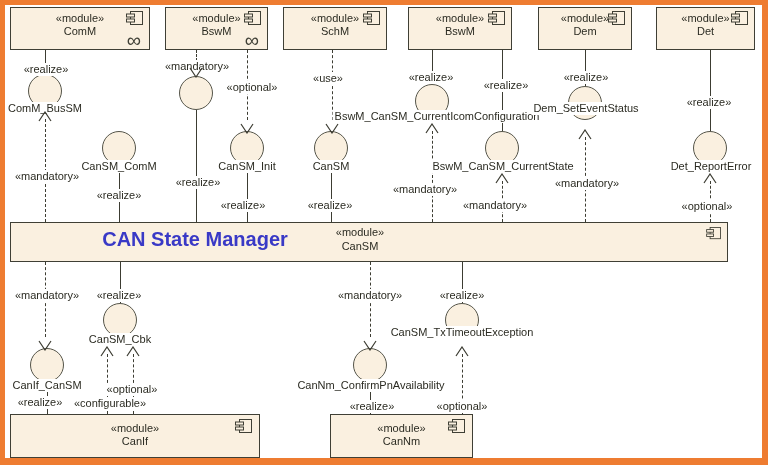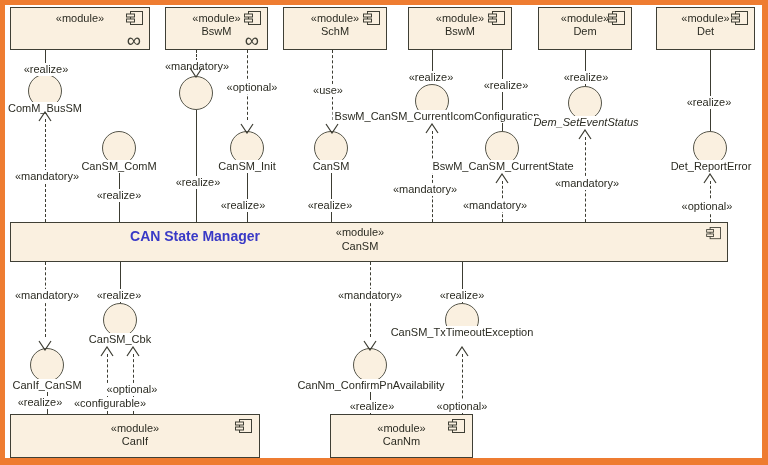--- a/index.html
+++ b/index.html
@@ -13,34 +13,35 @@
   .cicon{position:absolute;z-index:6;}
   .inf{position:absolute;font-size:20px;line-height:12px;color:#3f3f35;z-index:6;}
   .circle{position:absolute;width:34px;height:34px;border-radius:50%;background:#faf0e0;
           border:1px solid #55554a;z-index:5;box-sizing:border-box;}
   .vl{position:absolute;width:0;border-left:1px solid #3c3c32;z-index:2;}
   .vd{position:absolute;width:0;border-left:1px dashed #3c3c32;z-index:2;}
   .lbl{position:absolute;transform:translateX(-50%);font-size:11px;line-height:1.15;
        white-space:nowrap;background:#fff;padding:0 2px;z-index:10;}
   .arr{position:absolute;z-index:12;}
   #main-title{position:absolute;left:95px;top:228px;width:200px;text-align:center;
-       font-size:14px;font-weight:bold;color:#3939c6;z-index:6;}
+       font-size:20px;font-weight:bold;color:#3939c6;z-index:6;}
   #main-st{position:absolute;left:300px;top:225px;width:120px;text-align:center;
        font-size:11px;line-height:1.3;z-index:6;}
   #watermark{position:absolute;left:528px;top:431px;width:232px;text-align:center;
        font-size:19px;font-weight:bold;color:#2aa65c;z-index:20;}
 </style>
 </head>
 <body>
 
 <div id="stage">
   <div id="frame"></div>
 
   <div class="box" style="left:10px;top:7px;width:140px;height:43px;">
     <div class="bst">«module»</div>
+    <div class="bnm">ComM</div>
     <span class="cicon" style="right:5px;top:3px;">
       <svg width="18" height="15" viewBox="0 0 18 15">
           <rect x="4.5" y="0.5" width="12" height="13" fill="#faf0e0" stroke="#3f3f35"></rect>
           <rect x="0.5" y="3" width="8" height="3" fill="#faf0e0" stroke="#3f3f35"></rect>
           <rect x="0.5" y="8" width="8" height="3" fill="#faf0e0" stroke="#3f3f35"></rect>
         </svg>
     </span>
     <span class="inf" style="right:8px;bottom:3px;">∞</span>
   </div>
 
@@ -224,31 +225,31 @@
   <div class="circle" style="left:30px;top:348px;"></div>
   <div class="circle" style="left:445px;top:303px;"></div>
   <div class="circle" style="left:353px;top:348px;"></div>
 
   <div class="lbl" style="left:45px;top:102px;">ComM_BusSM</div>
   <div class="lbl" style="left:119px;top:160px;">CanSM_ComM</div>
   <div class="lbl" style="left:247px;top:160px;">CanSM_Init</div>
   <div class="lbl" style="left:331px;top:160px;">CanSM</div>
   <div class="lbl" style="left:437px;top:110px;">BswM_CanSM_CurrentIcomConfiguration</div>
   <div class="lbl" style="left:503px;top:160px;">BswM_CanSM_CurrentState</div>
-  <div class="lbl" style="left:586px;top:116px;font-style:italic;">Dem_SetEventStatus</div>
+  <div class="lbl" style="left:586px;top:102px;">Dem_SetEventStatus</div>
   <div class="lbl" style="left:711px;top:160px;">Det_ReportError</div>
   <div class="lbl" style="left:120px;top:333px;">CanSM_Cbk</div>
   <div class="lbl" style="left:47px;top:379px;">CanIf_CanSM</div>
   <div class="lbl" style="left:462px;top:326px;">CanSM_TxTimeoutException</div>
   <div class="lbl" style="left:371px;top:379px;">CanNm_ConfirmPnAvailability</div>
 
   <div class="lbl" style="left:46px;top:63px;">«realize»</div>
   <div class="lbl" style="left:197px;top:60px;">«mandatory»</div>
   <div class="lbl" style="left:252px;top:81px;">«optional»</div>
-  <div class="lbl" style="left:328px;top:84px;">«use»</div>
+  <div class="lbl" style="left:328px;top:72px;">«use»</div>
   <div class="lbl" style="left:431px;top:71px;">«realize»</div>
   <div class="lbl" style="left:506px;top:79px;">«realize»</div>
   <div class="lbl" style="left:586px;top:71px;">«realize»</div>
   <div class="lbl" style="left:709px;top:96px;">«realize»</div>
   <div class="lbl" style="left:47px;top:170px;">«mandatory»</div>
   <div class="lbl" style="left:198px;top:176px;">«realize»</div>
   <div class="lbl" style="left:119px;top:189px;">«realize»</div>
   <div class="lbl" style="left:243px;top:199px;">«realize»</div>
   <div class="lbl" style="left:330px;top:199px;">«realize»</div>
   <div class="lbl" style="left:425px;top:183px;">«mandatory»</div>

